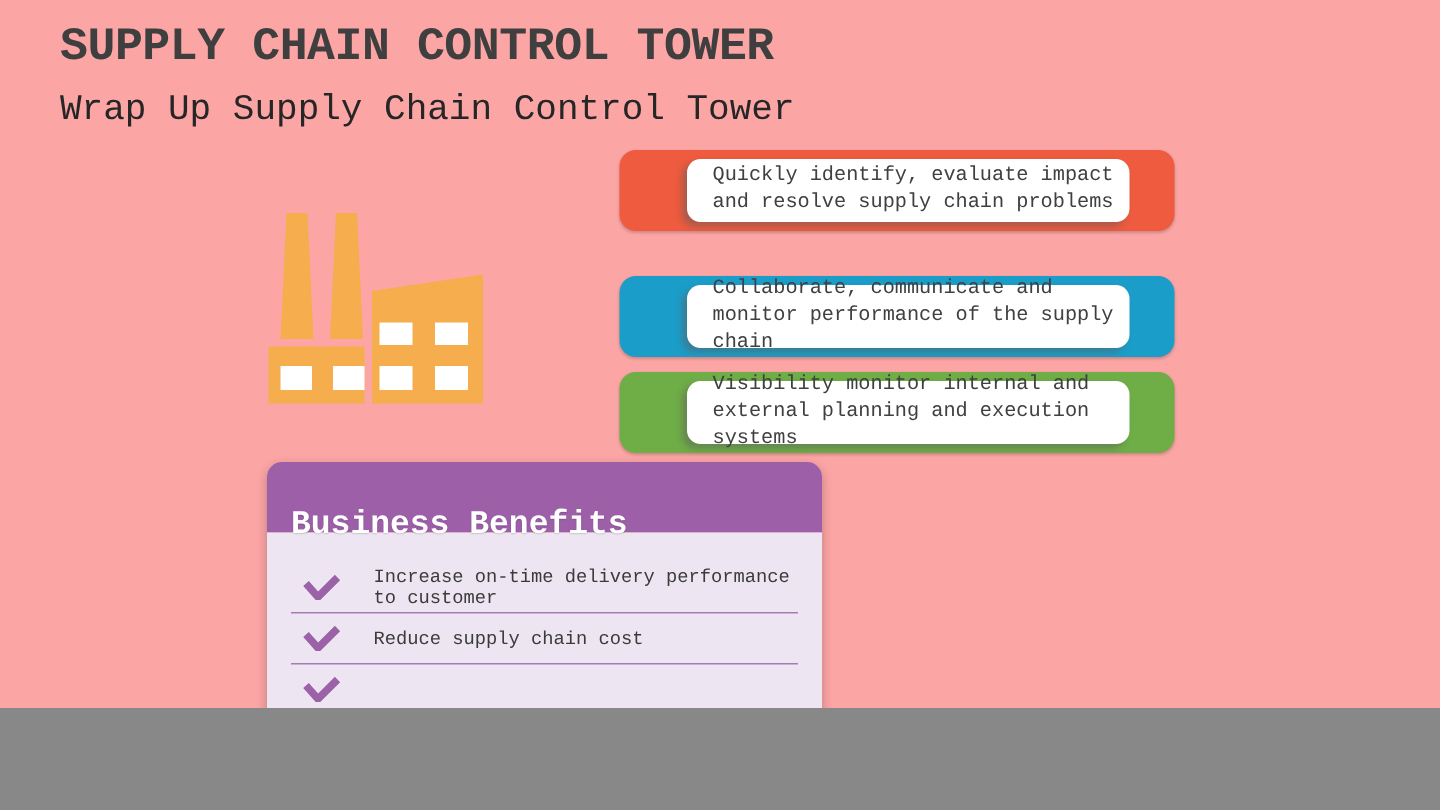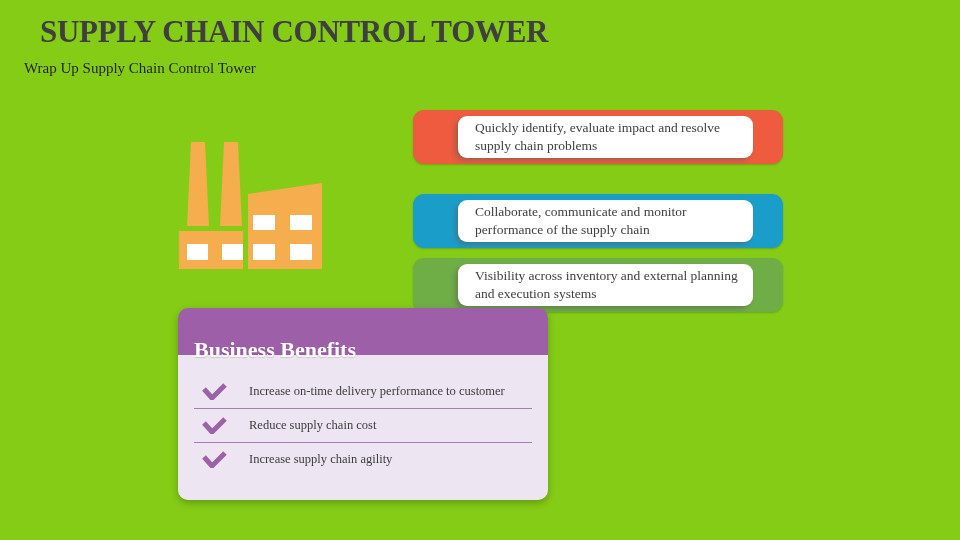--- a/index.html
+++ b/index.html
@@ -1,29 +1,29 @@
 <!DOCTYPE html>
 <html style="--divider: #a87ab8;"><head>
 <meta charset="utf-8">
 <style>
   html,body{margin:0;padding:0;background:#888;}
   .slide{
-    position:relative;width:960px;height:540px;background:#84cc16;
-    font-family:Liberation Serif, serif;overflow:hidden;margin:0 auto;
+    position:relative;width:960px;height:472px;background:#fca5a5;
+    font-family:Liberation Mono, monospace;overflow:hidden;margin:0 auto;
   }
   .title{
     position:absolute;left:40px;top:14px;
     font-size:31px;font-weight:700;color:#3f3f3f;letter-spacing:-0.3px;
   }
   .subtitle{
-    position:absolute;left:24px;top:60px;
-    font-size:15px;color:#262626;
+    position:absolute;left:40px;top:60px;
+    font-size:24px;color:#262626;
   }
   .factory{position:absolute;left:175px;top:132px;}
-  .callouts{position:absolute;left:413px;top:110px;width:370px;}
+  .callouts{position:absolute;left:413px;top:100px;width:370px;}
   .bar{
     position:relative;width:370px;height:54px;border-radius:11px;
     margin-bottom:10px;box-shadow:0 1px 2px rgba(0,0,0,.18);
   }
   .bar-inner{
     position:absolute;left:45px;right:30px;top:6px;bottom:6px;
     background:#ffffff;border-radius:9px;
     box-shadow:-3px 3px 4px rgba(90,90,90,.45);
     display:flex;align-items:center;
   }
@@ -82,21 +82,21 @@
         <div class="bar-text">Quickly identify, evaluate impact and resolve supply chain problems</div>
       </div>
     </div>
     <div class="bar" style="background: rgb(27, 157, 201); margin-top: 30px;">
       <div class="bar-inner">
         <div class="bar-text">Collaborate, communicate and monitor performance of the supply chain</div>
       </div>
     </div>
     <div class="bar" style="background: rgb(111, 173, 71);">
       <div class="bar-inner">
-        <div class="bar-text">Visibility across inventory and external planning and execution systems</div>
+        <div class="bar-text">Visibility monitor internal and external planning and execution systems</div>
       </div>
     </div>
   </div>
 
   <div class="benefits">
     <div class="benefits-header" style="background: rgb(156, 95, 168);">
       <span class="benefits-title">Business Benefits</span>
     </div>
     <div class="benefits-body" style="background: rgb(237, 230, 242);">
 
@@ -112,19 +112,18 @@
         <svg class="check" width="25" height="17" viewBox="0 0 25 17">
           <path d="M2 6 L10 15 L23 2" fill="none" stroke-width="5" stroke="#9c62a8"></path>
         </svg>
         <span class="benefit-text">Reduce supply chain cost</span>
       </div>
 
       <div class="benefit-row">
         <svg class="check" width="25" height="17" viewBox="0 0 25 17">
           <path d="M2 6 L10 15 L23 2" fill="none" stroke-width="5" stroke="#9c62a8"></path>
         </svg>
-        <span class="benefit-text">Increase supply chain agility</span>
       </div>
 
     </div>
   </div>
 
 </div>
 
 </body></html>

